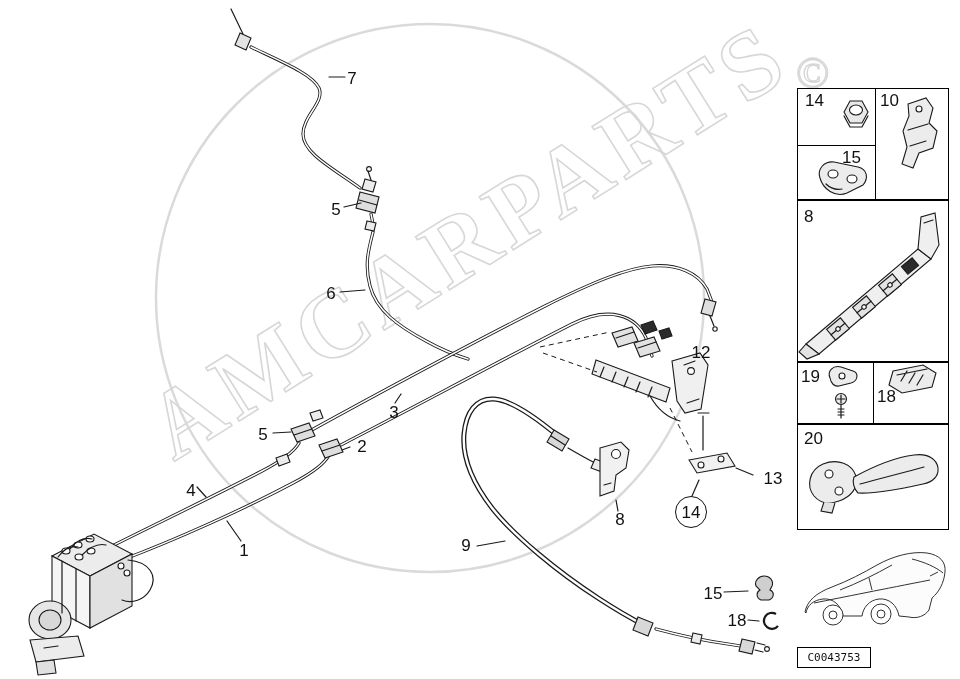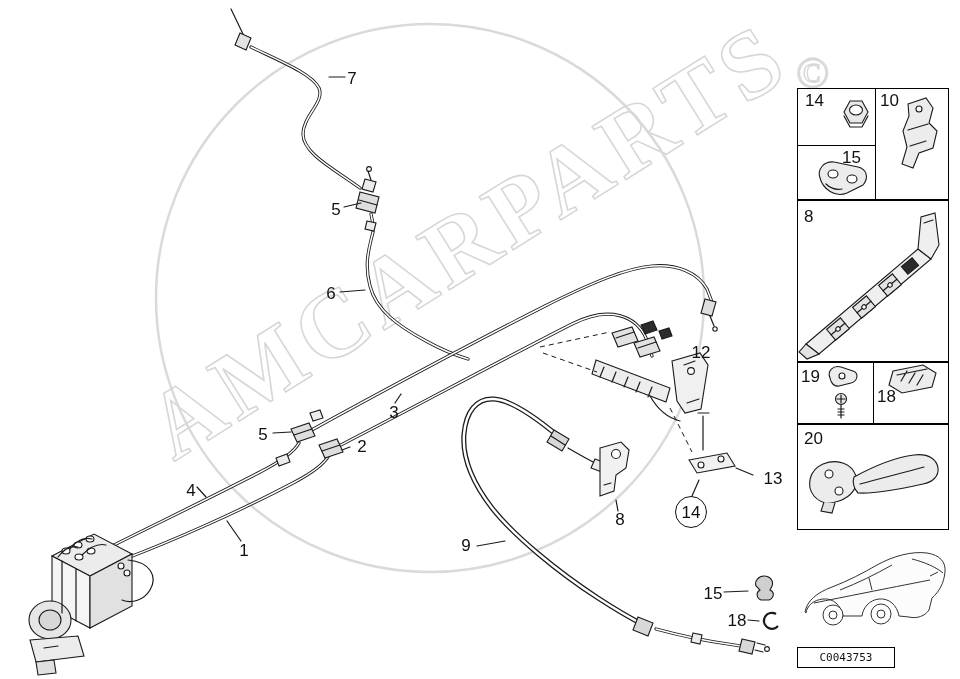--- a/index.html
+++ b/index.html
@@ -24,21 +24,21 @@
   .callout.circled {
     width:30px; height:30px; border:1.5px solid #111; border-radius:50%;
     display:flex; align-items:center; justify-content:center;
   }
   
   .box { position:absolute; border:1px solid #000; box-sizing:border-box; }
   .vdiv { position:absolute; top:0; bottom:0; width:1px; background:#000; }
   .hdiv { position:absolute; left:0; height:1px; background:#000; }
   .side-label { position:absolute; font-size:17px; color:#111; line-height:1; }
   .code-box {
-    position:absolute; left:797px; top:647px; width:98px; height:21px;
+    position:absolute; left:797px; top:647px; width:74px; height:21px;
     border:1px solid #000; box-sizing:border-box;
     display:flex; align-items:center; justify-content:center;
     font-family:"DejaVu Sans Mono", monospace; font-size:11px; color:#111;
   }
 </style>
 </head>
 <body>
 
 <div class="stage">
 

